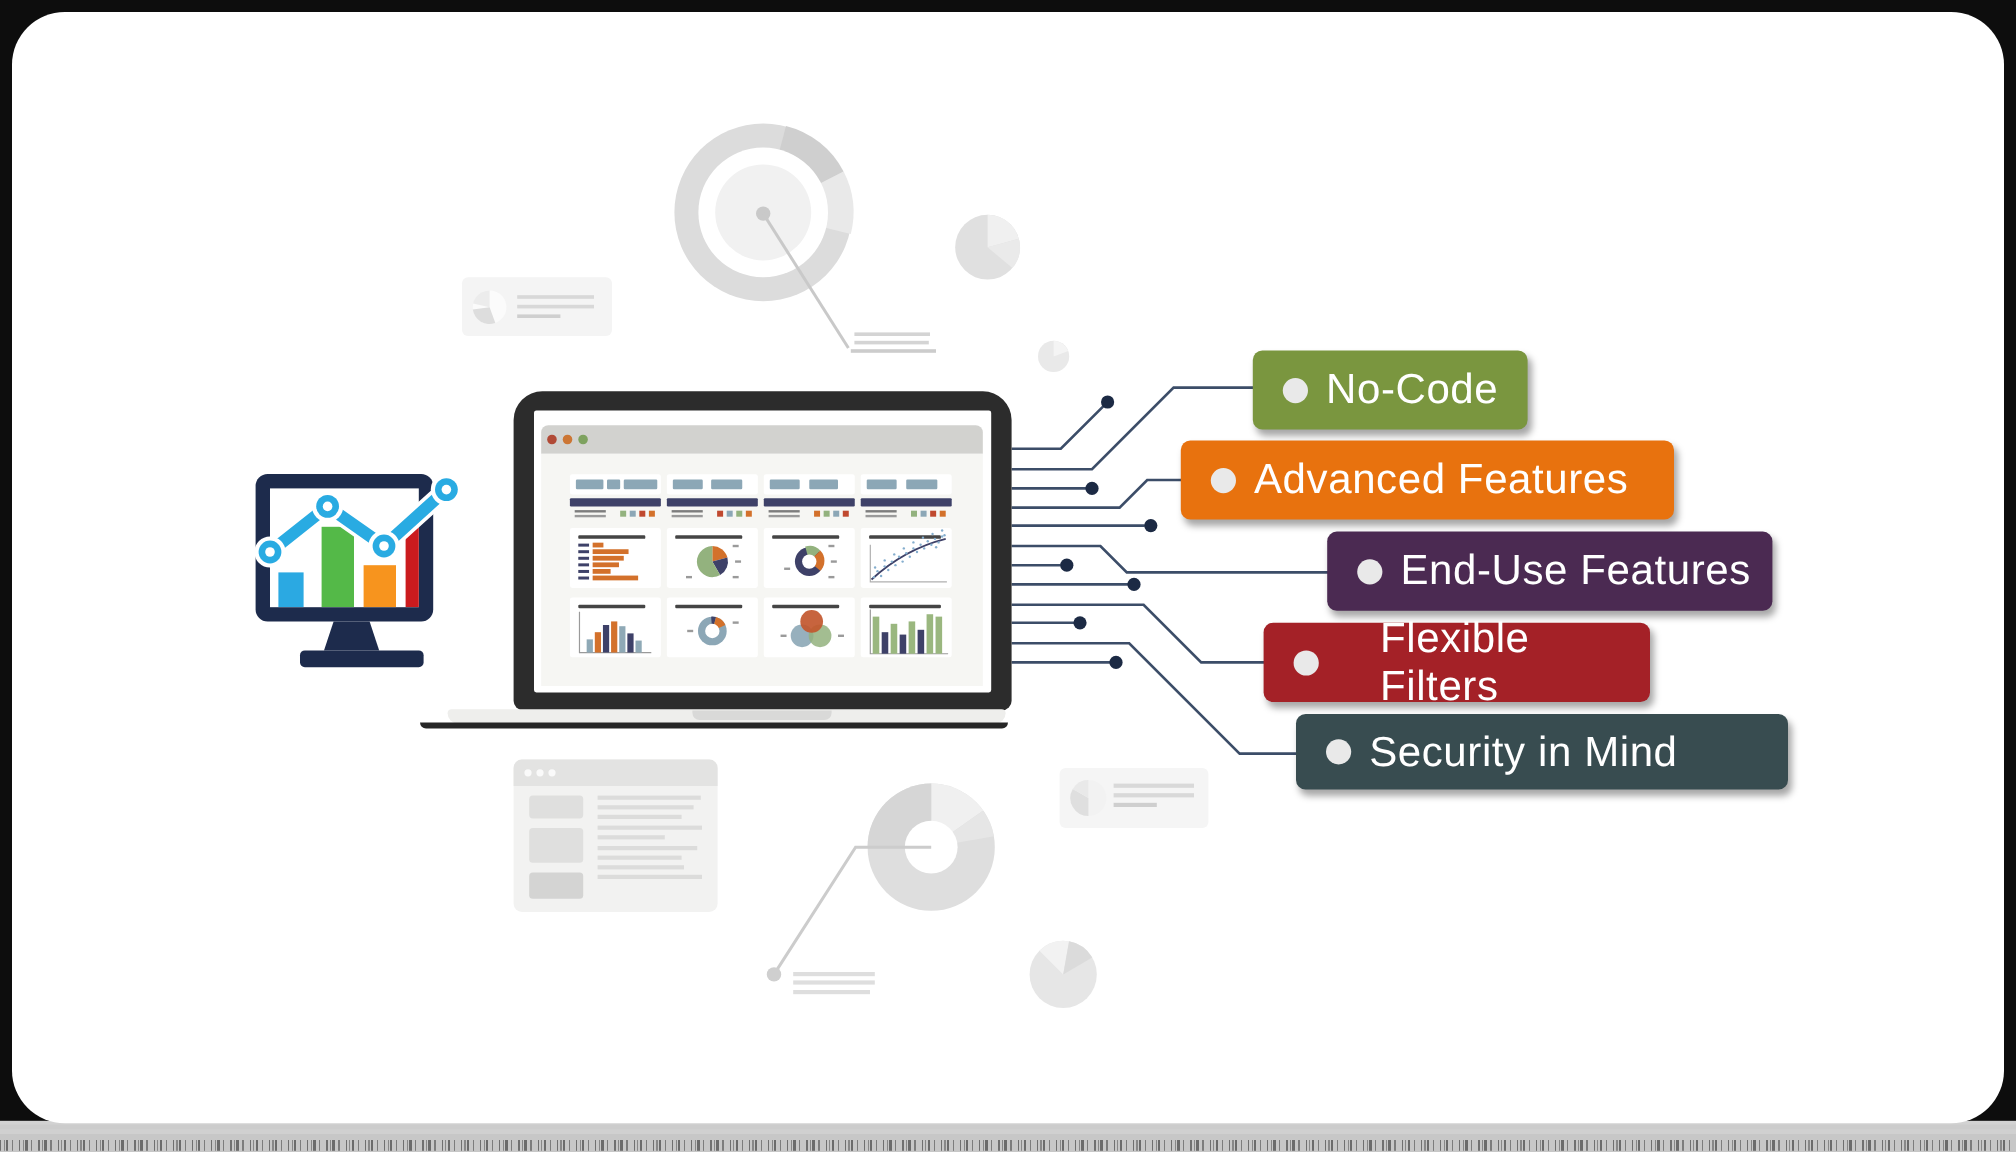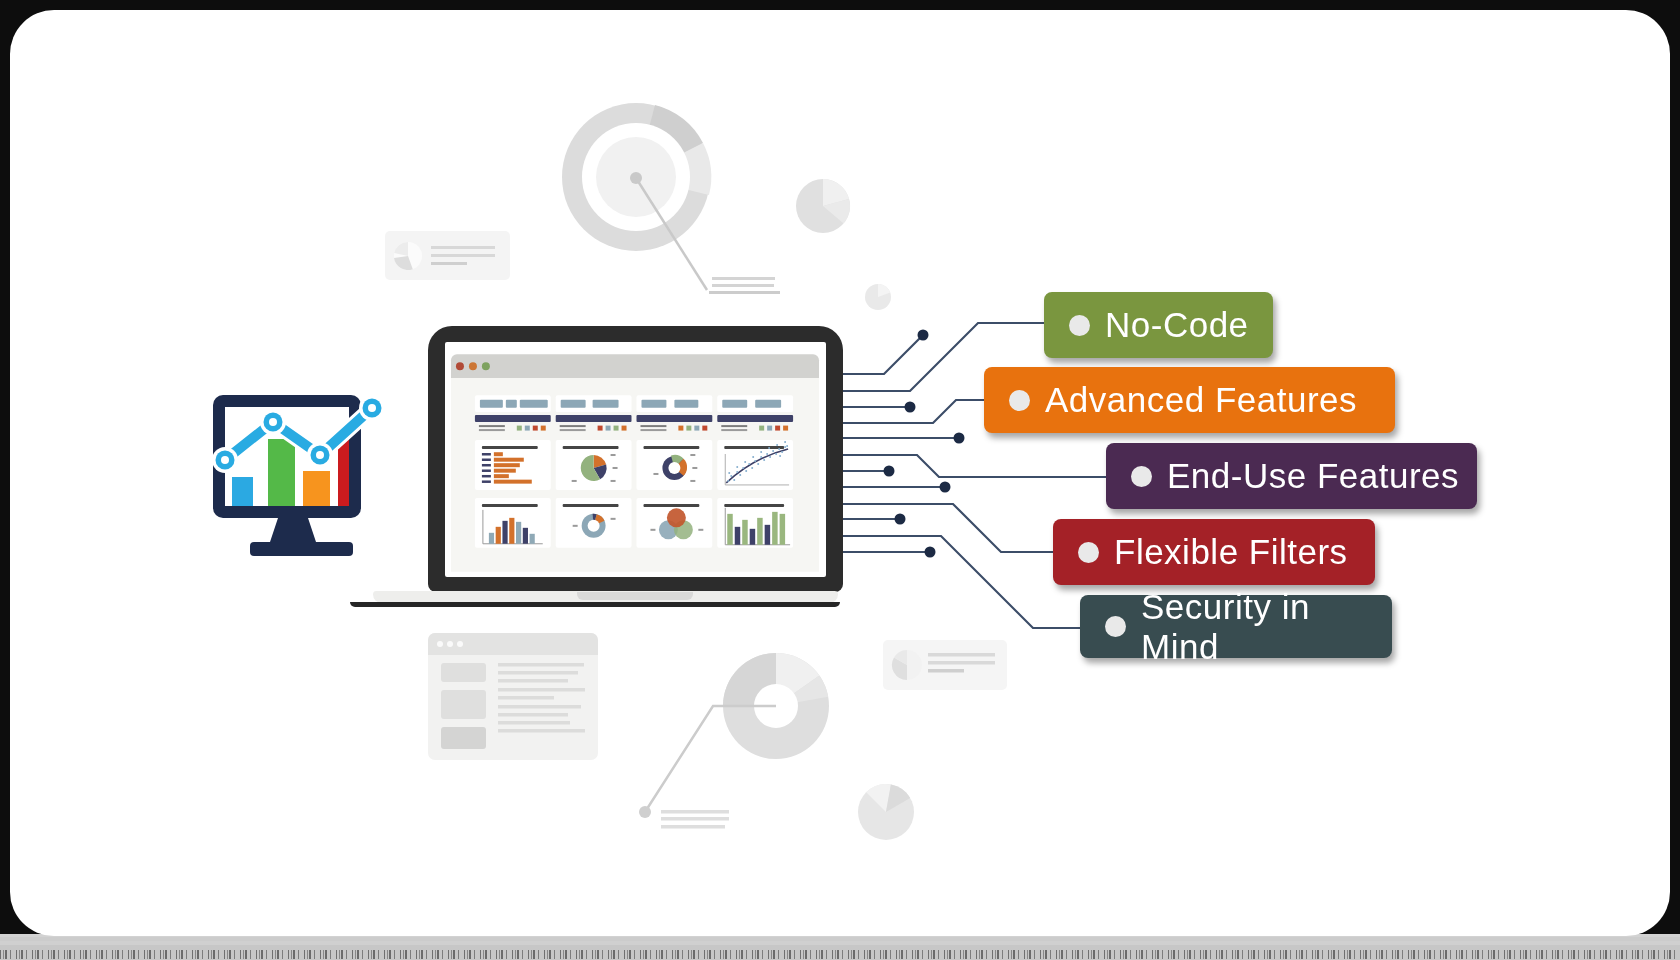--- a/index.html
+++ b/index.html
@@ -24,22 +24,22 @@
   .laptop-base-shadow{position:absolute;left:350px;top:602px;width:490px;height:5px;background:#262626;border-radius:0 0 6px 6px;}
 
   
   .badge{position:absolute;display:flex;align-items:center;color:#ffffff;font-size:35px;
     border-radius:8px;box-shadow:3px 5px 6px rgba(0,0,0,.35);padding-left:25px;box-sizing:border-box;
     letter-spacing:.5px;}
   .bullet{width:21px;height:21px;border-radius:50%;background:#e9e9e9;margin-right:15px;flex:0 0 auto;}
   .badge-nocode{left:1044px;top:292px;width:229px;height:66px;background:#7a963f;}
   .badge-advanced{left:984px;top:367px;width:411px;height:66px;background:#e8720e;}
   .badge-enduse{left:1106px;top:443px;width:371px;height:66px;background:#4b2a52;}
-  .badge-filters{left:1053px;top:519px;width:322px;height:66px;background:#a42127;}
-  .badge-security{left:1080px;top:595px;width:312px;height:63px;background:#384c50;}
+  .badge-filters{left:1053px;top:519px;width:322px;height:66px;background:#a42127;gap:36px;}
+  .badge-security{left:1080px;top:595px;width:410px;height:63px;background:#384c50;}
 </style>
 </head>
 <body>
 
 <div class="stage">
 
   <div class="microstrip">
     <div class="microtext"></div>
   </div>
 

